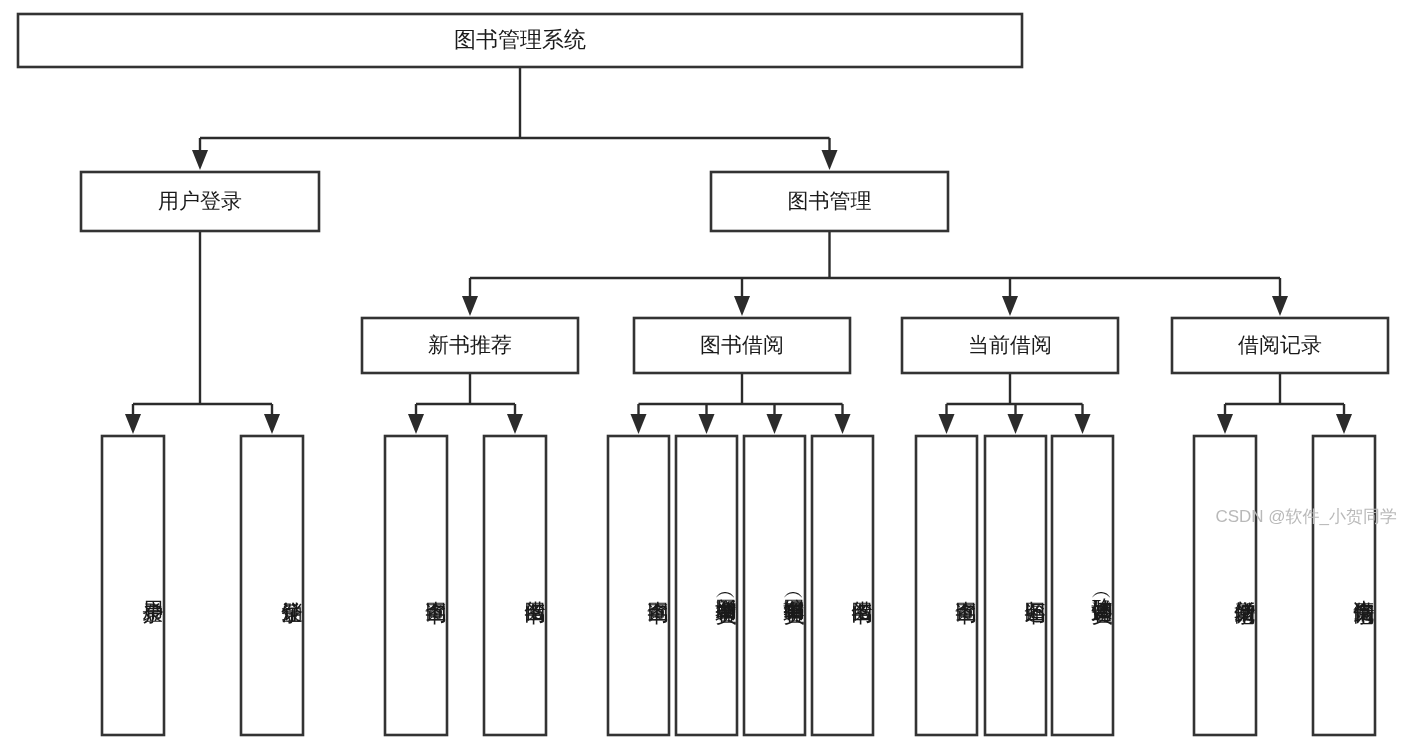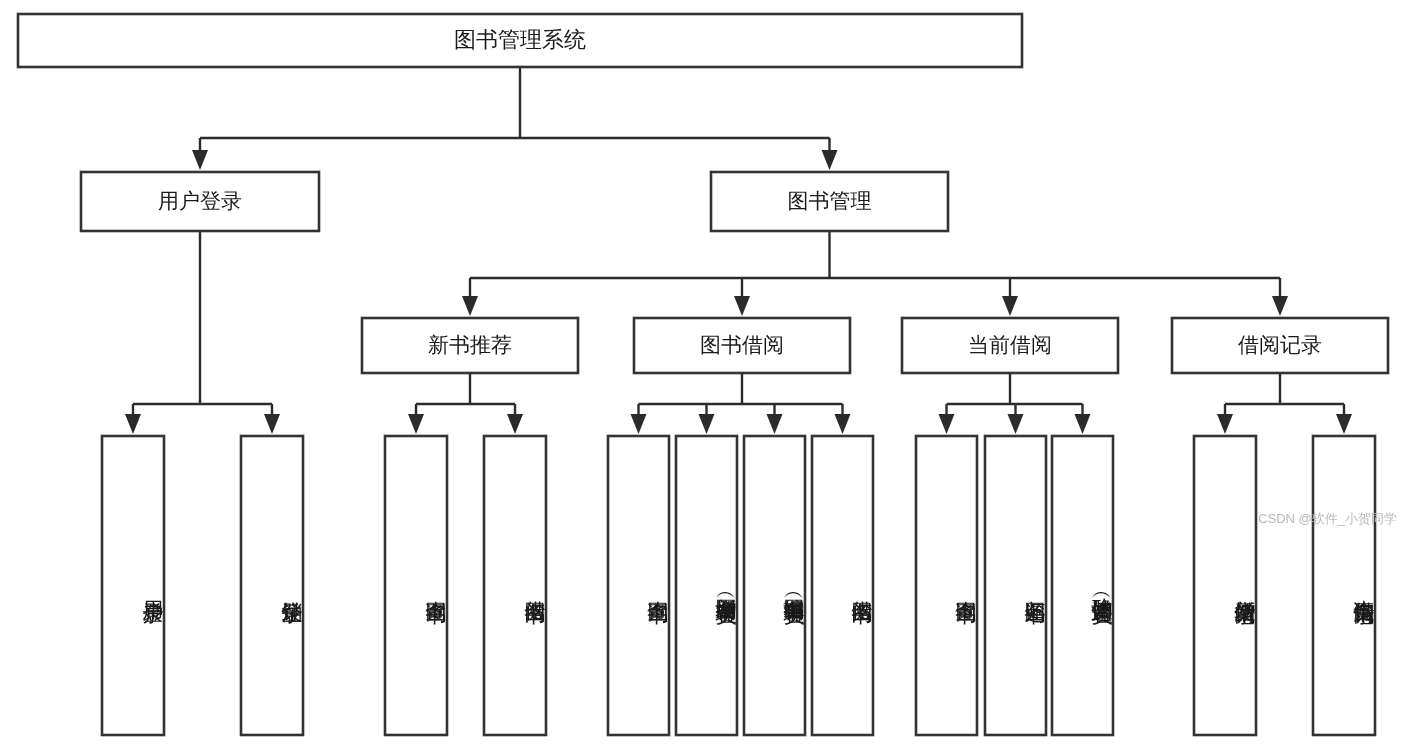--- a/index.html
+++ b/index.html
@@ -61,21 +61,21 @@
     align-items: flex-start;
     justify-content: center;
     white-space: nowrap;
     pointer-events: none;
   }
   .watermark {
     position: absolute;
     right: 8px;
     bottom: 6px;
     font-family: "Liberation Sans", "DejaVu Sans", sans-serif;
-    font-size: 13px;
+    font-size: 17px;
     color: #b9b9b9;
     white-space: nowrap;
   }
 </style>
 </head>
 <body>
 
 <div id="diagram-root">
 
   <svg class="diagram" viewBox="0 0 1405 747">

